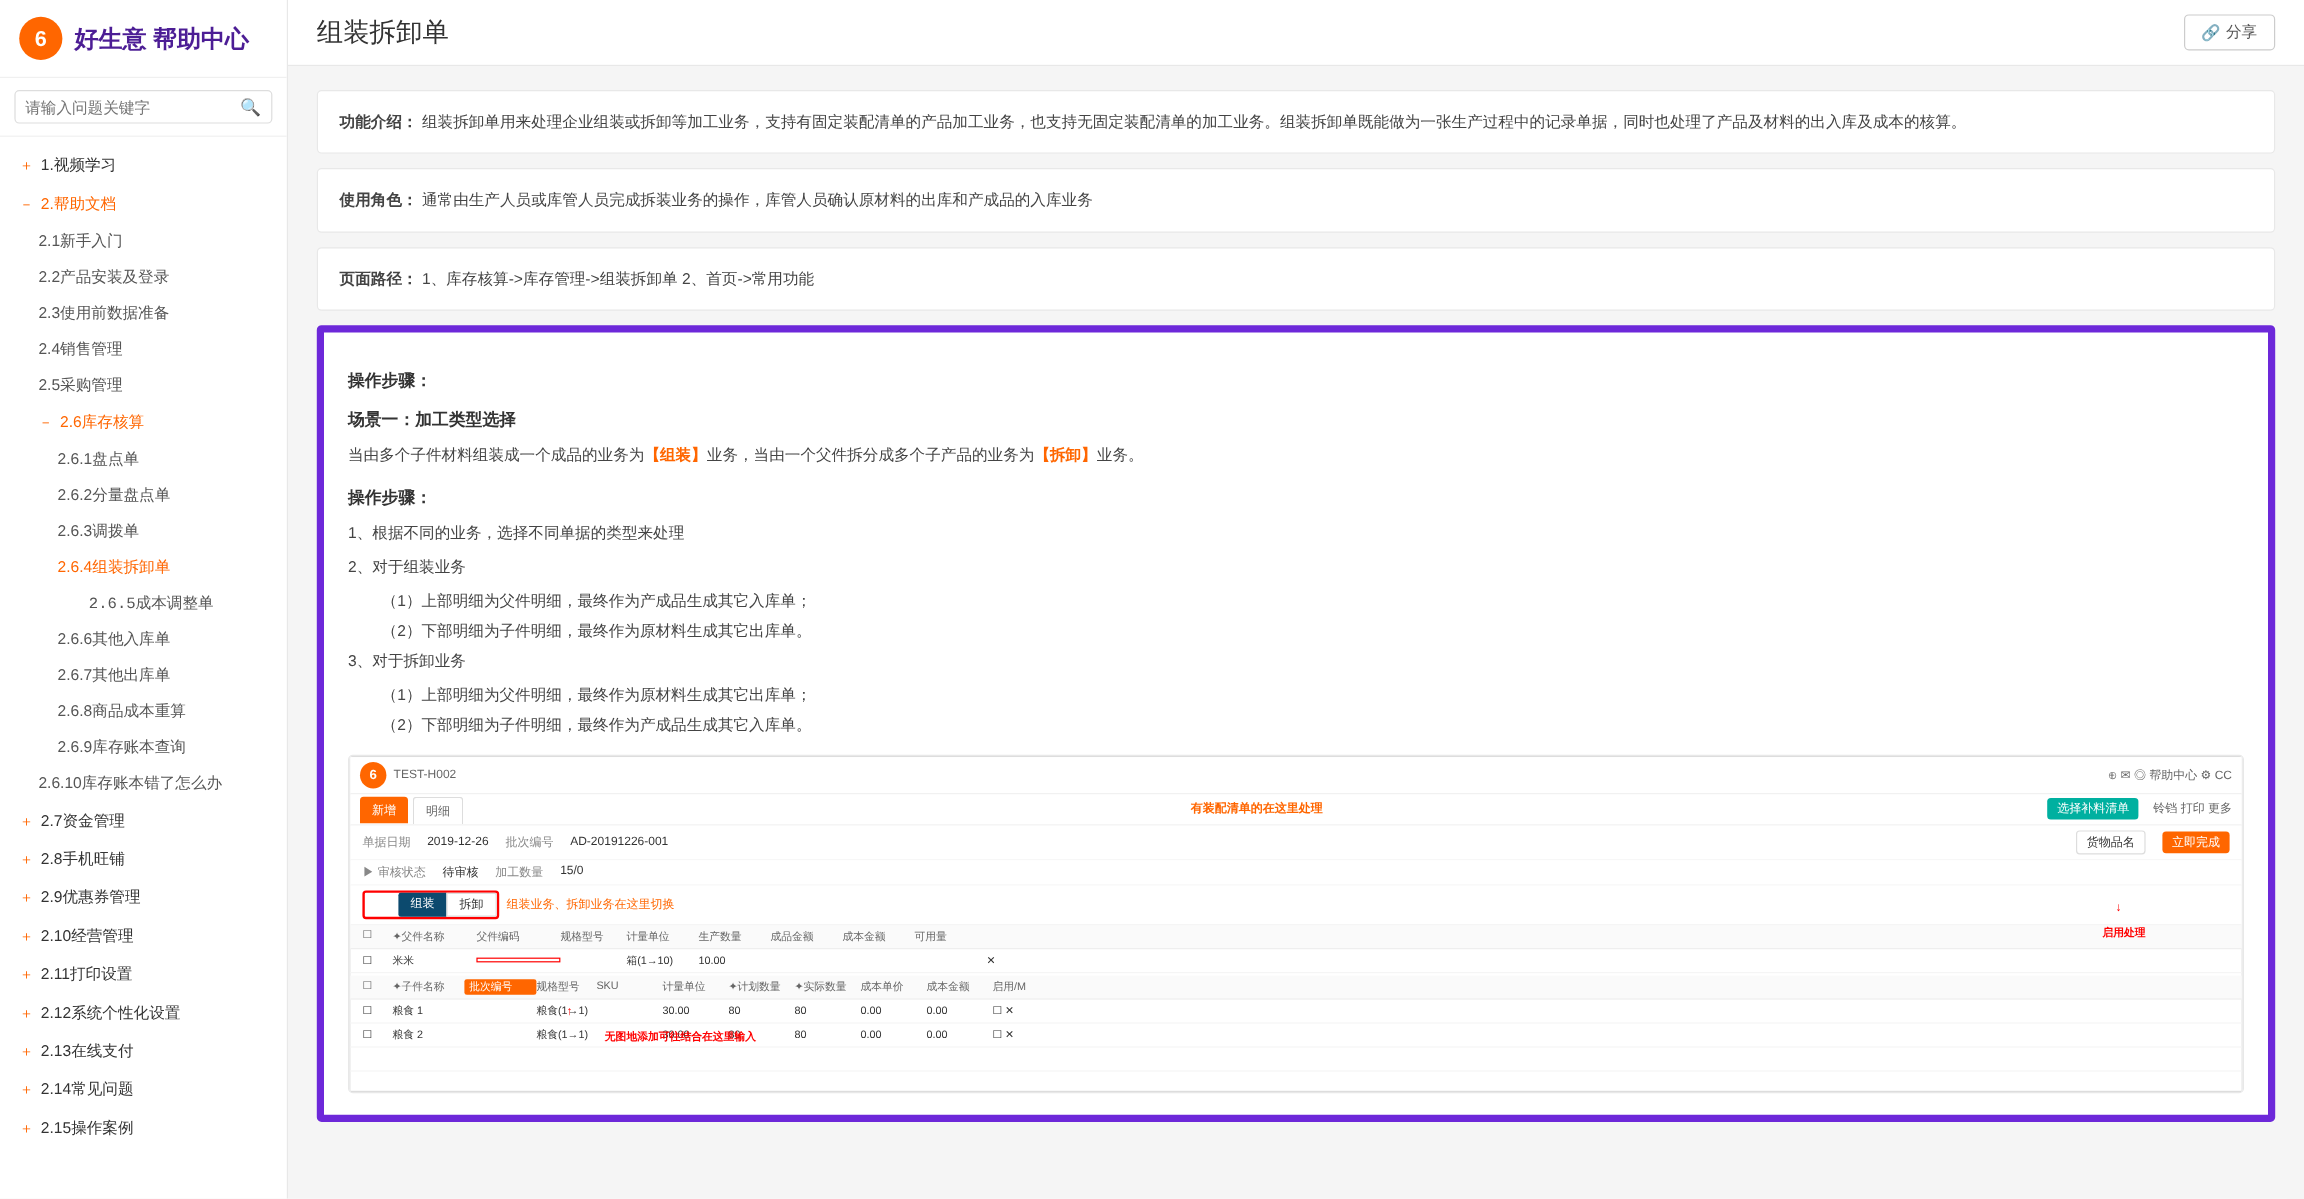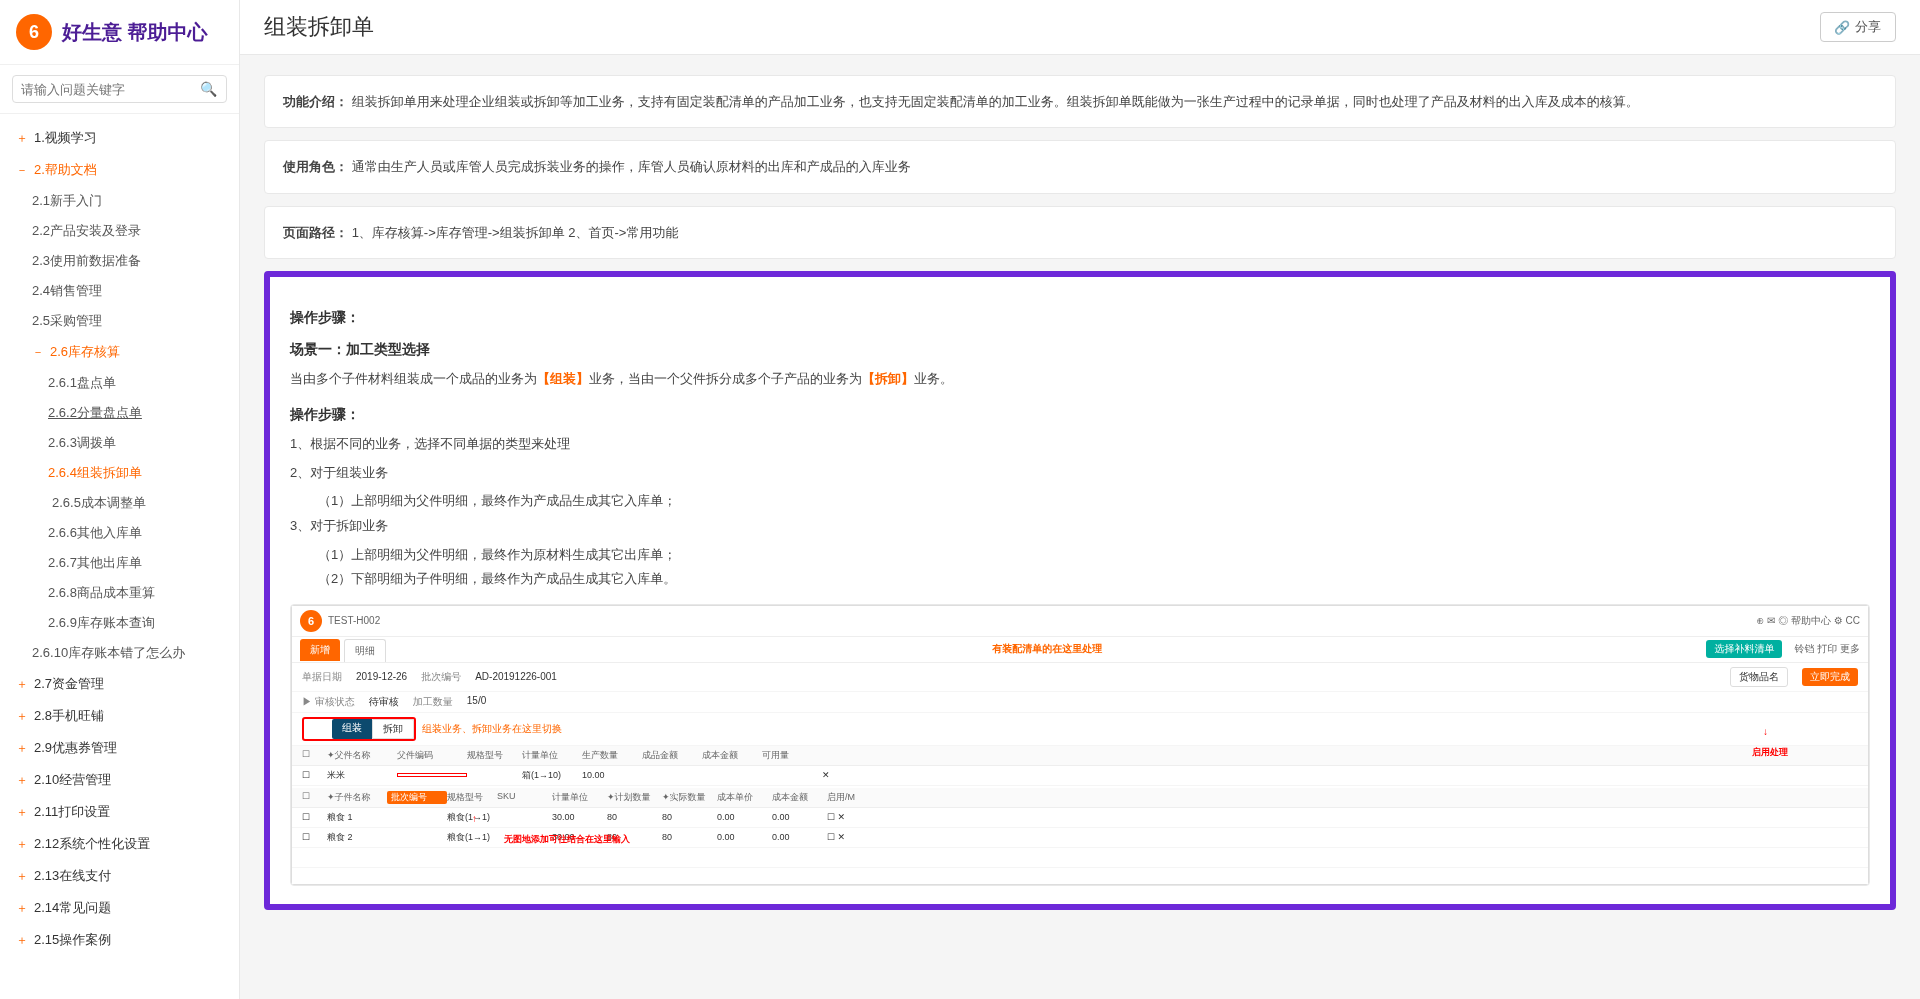--- a/index.html
+++ b/index.html
@@ -260,24 +260,24 @@
     <div class="nav-sub-item"><span>2.2产品安装及登录</span></div>
     <div class="nav-sub-item"><span>2.3使用前数据准备</span></div>
     <div class="nav-sub-item"><span>2.4销售管理</span></div>
     <div class="nav-sub-item"><span>2.5采购管理</span></div>
 
     <div class="nav-section-title active-section" style="padding-left:32px;">
       <span class="minus-icon">－</span>
       <span>2.6库存核算</span>
     </div>
     <div class="nav-sub-item" style="padding-left:48px;"><span>2.6.1盘点单</span></div>
-    <div class="nav-sub-item" style="padding-left:48px;text-decoration:underline;"><span>2.6.2分量盘点单</span></div>
+    <div class="nav-sub-item" style="padding-left:48px;"><span>2.6.2分量盘点单</span></div>
     <div class="nav-sub-item" style="padding-left:48px;"><span>2.6.3调拨单</span></div>
     <div class="nav-sub-item active" style="padding-left:48px;"><span>2.6.4组装拆卸单</span></div>
-    <div class="nav-sub-item" style="padding-left:52px;"><span>2.6.5成本调整单</span></div>
+    <div class="nav-sub-item" style="padding-left:74px;font-family:Liberation Mono, monospace;"><span>2.6.5成本调整单</span></div>
     <div class="nav-sub-item" style="padding-left:48px;"><span>2.6.6其他入库单</span></div>
     <div class="nav-sub-item" style="padding-left:48px;"><span>2.6.7其他出库单</span></div>
     <div class="nav-sub-item" style="padding-left:48px;"><span>2.6.8商品成本重算</span></div>
     <div class="nav-sub-item" style="padding-left:48px;"><span>2.6.9库存账本查询</span></div>
     <div class="nav-sub-item" style=""><span>2.6.10库存账本错了怎么办</span></div>
     <div class="nav-section-title" style="padding-left:16px;">
       <span class="plus-icon">＋</span>
       <span>2.7资金管理</span>
     </div>
     <div class="nav-section-title" style="padding-left:16px;">
@@ -348,20 +348,21 @@
 
       <div class="content-text">
         <span>当由多个子件材料组装成一个成品的业务为</span><span style="color:#f60;font-weight:bold;">【组装】</span><span>业务，当由一个父件拆分成多个子产品的业务为</span><span style="color:#f60;font-weight:bold;">【拆卸】</span><span>业务。</span>
       </div>
 
       <div class="section-heading">操作步骤：</div>
 
       <div class="step-item">1、根据不同的业务，选择不同单据的类型来处理</div>
       <div class="step-item">2、对于组装业务</div>
       <div class="sub-step">（1）上部明细为父件明细，最终作为产成品生成其它入库单；</div>
+      <div class="sub-step">（2）下部明细为子件明细，最终作为原材料生成其它出库单。</div>
       <div class="step-item">3、对于拆卸业务</div>
       <div class="sub-step">（1）上部明细为父件明细，最终作为原材料生成其它出库单；</div>
       <div class="sub-step">（2）下部明细为子件明细，最终作为产成品生成其它入库单。</div>
 
       <div class="screenshot-container">
         <div class="screenshot-inner">
 
           <div style="background:#fff;width:100%;height:100%;position:relative;border:1px solid #ddd;">
 
             <div style="background:#fff;border-bottom:1px solid #eee;padding:4px 8px;display:flex;align-items:center;gap:6px;font-size:10px;">

